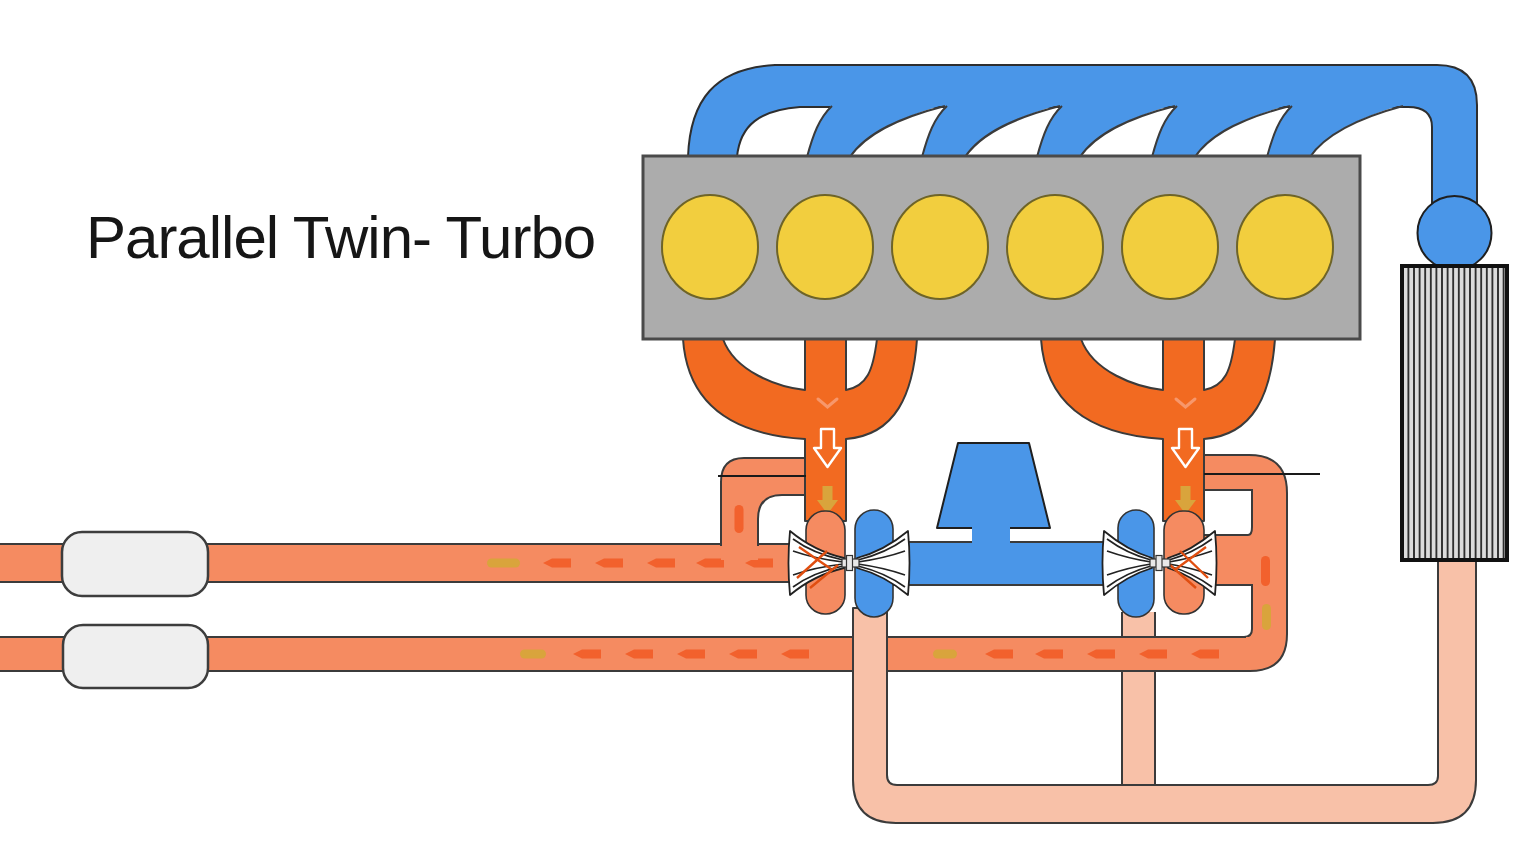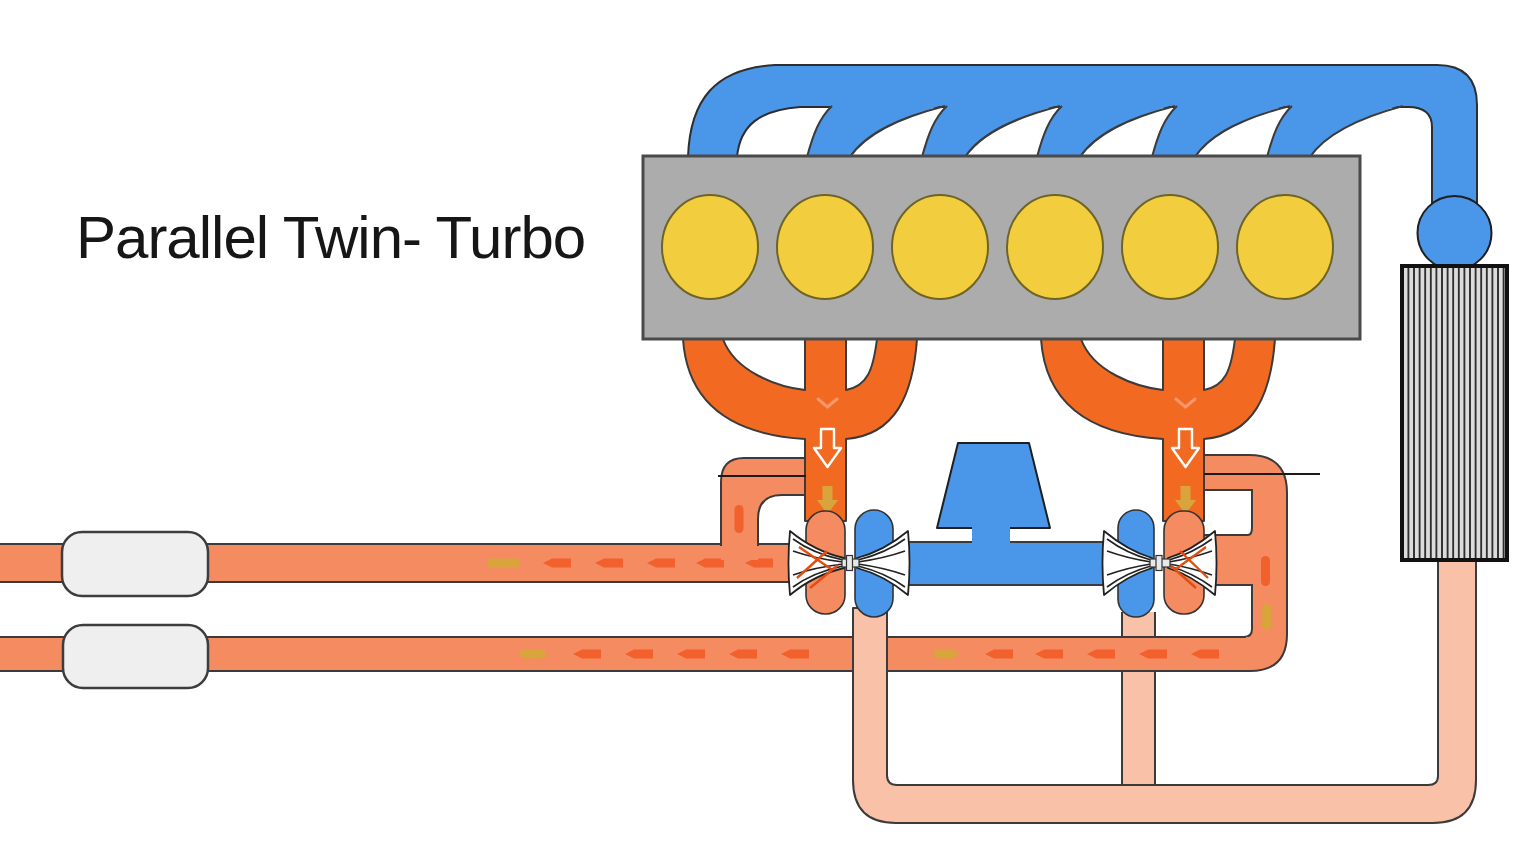--- a/index.html
+++ b/index.html
@@ -1,19 +1,19 @@
 <!DOCTYPE html>
 <html style="--intake-blue: #4A96E8; --exhaust-orange: #F26A21; --exhaust-salmon: #F58B61; --charge-air-pink: #F8C1A8; --cylinder-yellow: #F2CE3E; --engine-gray: #ACACAC; --muffler-gray: #EFEFEF; --intercooler-gray: #DCDCDC; --outline-dark: #3B3B3B; --flow-dash-orange: #F2612D; --flow-dash-yellow: #D9A43C; --background: #FFFFFF;"><head>
 <meta charset="utf-8">
 <style>
   html,body{margin:0;padding:0;background:#fff;}
   .stage{position:relative;width:1536px;height:864px;background:var(--background,#fff);overflow:hidden;
          font-family:"Liberation Sans", sans-serif;}
   .stage svg{position:absolute;left:0;top:0;}
-  .title{position:absolute;left:76px;top:203px;font-size:60px;font-weight:500;color:#161616;
+  .title{position:absolute;left:86px;top:203px;font-size:60px;font-weight:500;color:#161616;
          letter-spacing:-1px;white-space:nowrap;}
   
   .f-blue{fill:var(--intake-blue);}
   .f-orange{fill:var(--exhaust-orange);}
   .f-salmon{fill:var(--exhaust-salmon);}
   .f-light{fill:var(--charge-air-pink);}
   .f-yellow{fill:var(--cylinder-yellow);}
   .f-engine{fill:var(--engine-gray);}
   .f-muffler{fill:var(--muffler-gray);}
   .f-dash-o{fill:var(--flow-dash-orange);}

